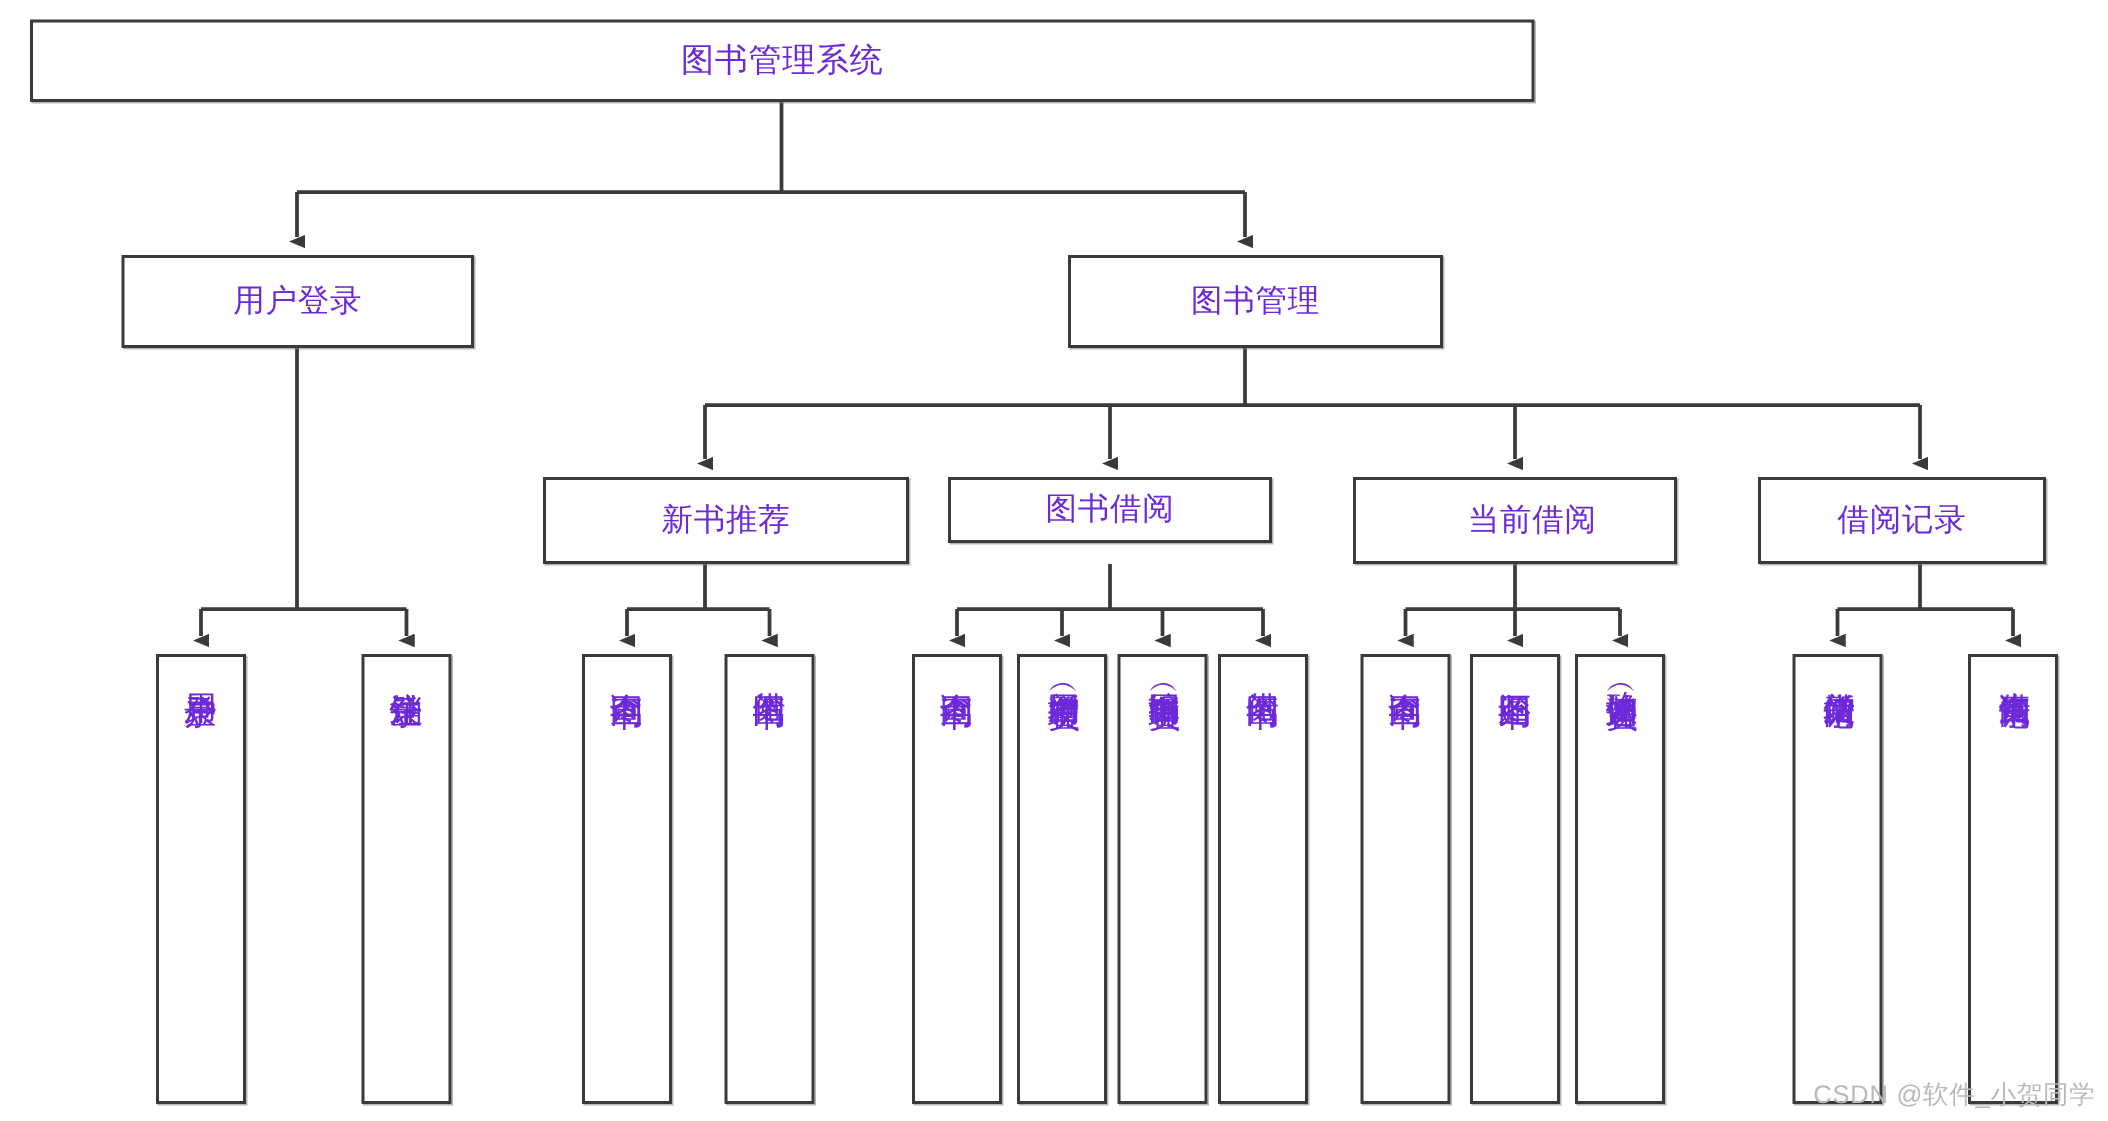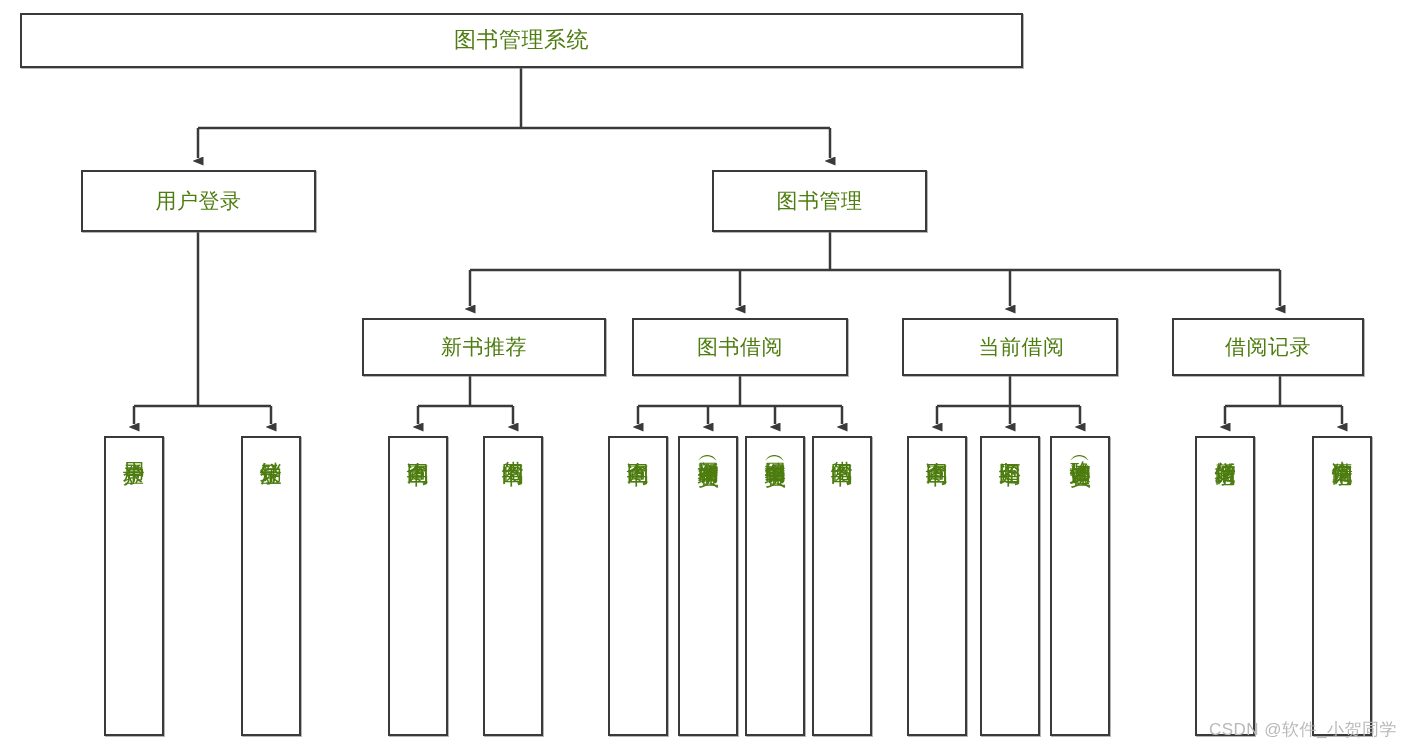--- a/index.html
+++ b/index.html
@@ -24,21 +24,21 @@
     pointer-events: none;
   }
   .node {
     position: absolute;
     box-sizing: border-box;
     border: 2px solid #3a3a3a;
     background: #ffffff;
     display: flex;
     align-items: center;
     justify-content: center;
-    color: #4d7c0f;
+    color: #6d28d9;
     box-shadow: 1px 1px 0 rgba(120,120,120,0.55);
   }
   .node .lbl {
     display: block;
     text-align: center;
     line-height: 1.12;
     letter-spacing: 0.5px;
   }
   .node.h .lbl {
     font-size: 21px;
@@ -128,28 +128,28 @@
     </g>
   </svg>
 
   <div class="node root" style="left:20px; top:13px; width:1003px; height:55px;">
     <span class="lbl">图书管理系统</span>
   </div>
 
   <div class="node h" style="left:81px; top:170px; width:235px; height:62px;">
     <span class="lbl">用户登录</span>
   </div>
-  <div class="node h" style="left:712px; top:170px; width:215px; height:62px;">
+  <div class="node h" style="left:712px; top:170px; width:250px; height:62px;">
     <span class="lbl">图书管理</span>
   </div>
 
   <div class="node h" style="left:362px; top:318px; width:244px; height:58px;">
     <span class="lbl">新书推荐</span>
   </div>
-  <div class="node h" style="left:632px; top:318px; width:216px; height:58px;">
+  <div class="node h" style="left:632px; top:318px; width:216px; height:44px;">
     <span class="lbl">图书借阅</span>
   </div>
   <div class="node h" style="left:902px; top:318px; width:216px; height:58px;padding-left:23px;">
     <span class="lbl">当前借阅</span>
   </div>
   <div class="node h" style="left:1172px; top:318px; width:192px; height:58px;">
     <span class="lbl">借阅记录</span>
   </div>
 
   <div class="node v" style="left:104px; top:436px; width:60px; height:300px;">

